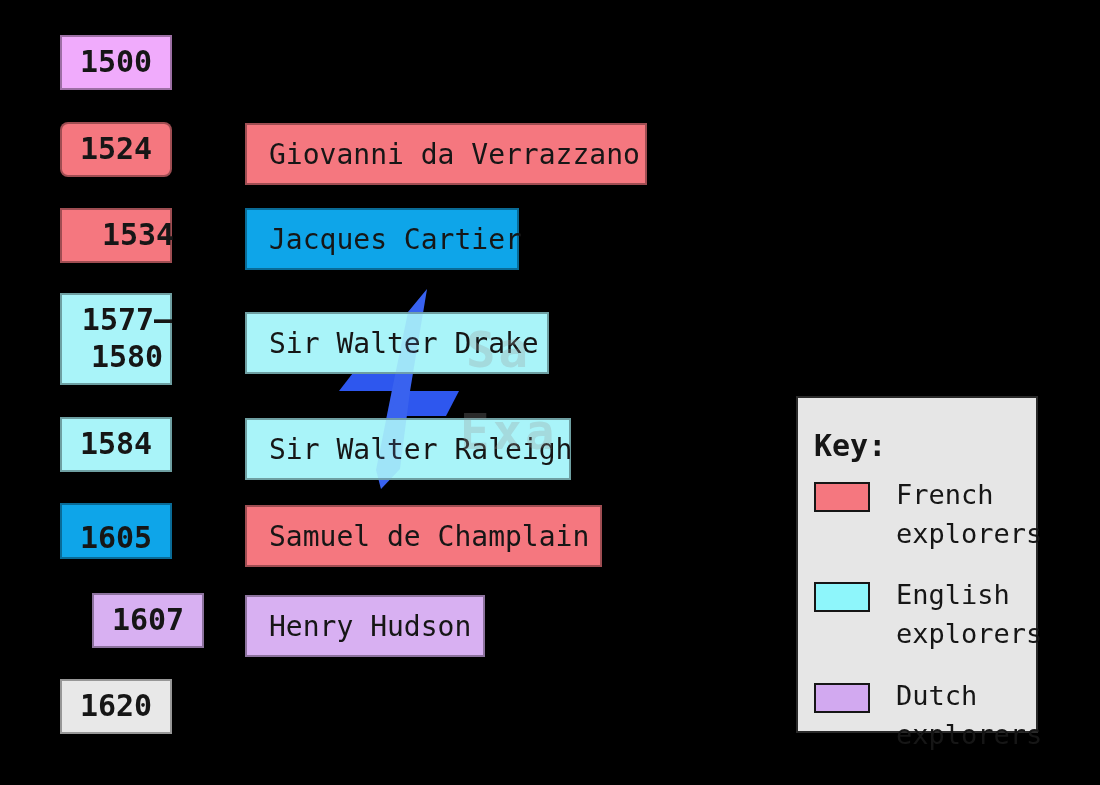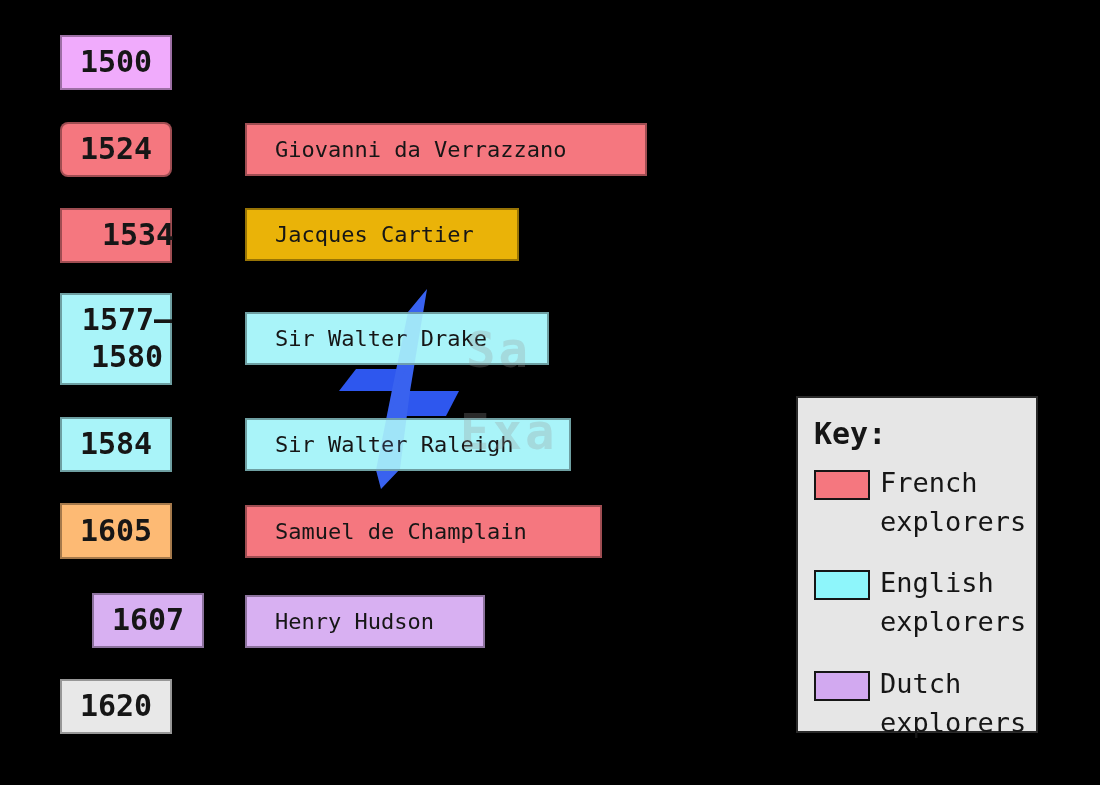--- a/index.html
+++ b/index.html
@@ -12,21 +12,21 @@
     position:absolute;display:flex;align-items:center;
     color:#161616;box-sizing:border-box;
     border:2px solid rgba(0,0,0,0.35);
     z-index:2;
   }
   .ybox{
     left:60px;width:112px;height:55px;justify-content:center;
     font-size:30px;font-weight:bold;text-align:center;line-height:1.22;
   }
   .nbox{
-    left:245px;height:53px;padding-left:28px;font-size:22px;white-space:nowrap;
+    left:245px;height:62px;padding-left:22px;font-size:28px;white-space:nowrap;
   }
   
   .y-1500{top:35px}
   .y-1524{top:122px}
   .y-1534{top:208px}
   .y-1577{top:293px;height:92px;flex-wrap:wrap;align-content:center}
   .y-1577 .wrapyear{width:100%;padding-left:22px;}
   .y-1584{top:417px}
   .y-1605{top:503px;height:56px}
   .y-1607{top:593px}
@@ -51,22 +51,22 @@
   }
   .wm-1{left:466px;top:326px;}
   .wm-2{left:460px;top:408px;}
 
   
   .key{
     position:absolute;left:796px;top:396px;width:242px;height:337px;
     background:#E6E6E6;border:2px solid #2a2a2a;box-sizing:border-box;
     z-index:2;padding:10px 0 0 16px;color:#161616;
   }
-  .key-title{font-size:30px;font-weight:bold;margin:8px 0 12px;}
-  .key-row{display:flex;align-items:flex-start;margin-bottom:22px;}
+  .key-title{font-size:30px;font-weight:bold;margin:20px 0 12px;}
+  .key-row{display:flex;align-items:flex-start;margin-bottom:22px;gap:16px;}
   .swatch{
     width:52px;height:26px;border:2px solid #161616;box-sizing:content-box;
     margin:7px 10px 0 0;flex:none;
   }
   .key-label{font-size:27px;line-height:1.45;width:162px;}
 </style>
 </head>
 <body>
 
 <div class="stage">
@@ -85,34 +85,34 @@
   </div>
   <div class="box ybox y-1534" style="background: rgb(245, 119, 127); padding-left: 44px;">
     <span class="wrapyear">1534</span>
   </div>
   <div class="box ybox y-1577" style="background: rgb(169, 244, 249);">
     <span class="wrapyear">1577–1580</span>
   </div>
   <div class="box ybox y-1584" style="background: rgb(169, 244, 249);">
     <span class="wrapyear">1584</span>
   </div>
-  <div class="box ybox y-1605" style="background: #fdba74;">
+  <div class="box ybox y-1605" style="background: #0ea5e9; align-items: flex-end;">
     <span class="wrapyear">1605</span>
   </div>
   <div class="box ybox y-1607" style="background: rgb(216, 176, 242); margin-left: 32px;">
     <span class="wrapyear">1607</span>
   </div>
   <div class="box ybox y-1620" style="background: rgb(232, 232, 232);">
     <span class="wrapyear">1620</span>
   </div>
 
   <div class="box nbox n-verrazzano" style="background: rgb(245, 119, 127);">
     <span>Giovanni da Verrazzano</span>
   </div>
-  <div class="box nbox n-cartier" style="background: #eab308;">
+  <div class="box nbox n-cartier" style="background: #0ea5e9;">
     <span>Jacques Cartier</span>
   </div>
   <div class="box nbox n-drake" style="background: rgb(169, 244, 249);">
     <span>Sir Walter Drake</span>
   </div>
   <div class="box nbox n-raleigh" style="background: rgb(169, 244, 249);">
     <span>Sir Walter Raleigh</span>
   </div>
   <div class="box nbox n-champlain" style="background: rgb(245, 119, 127);">
     <span>Samuel de Champlain</span>

